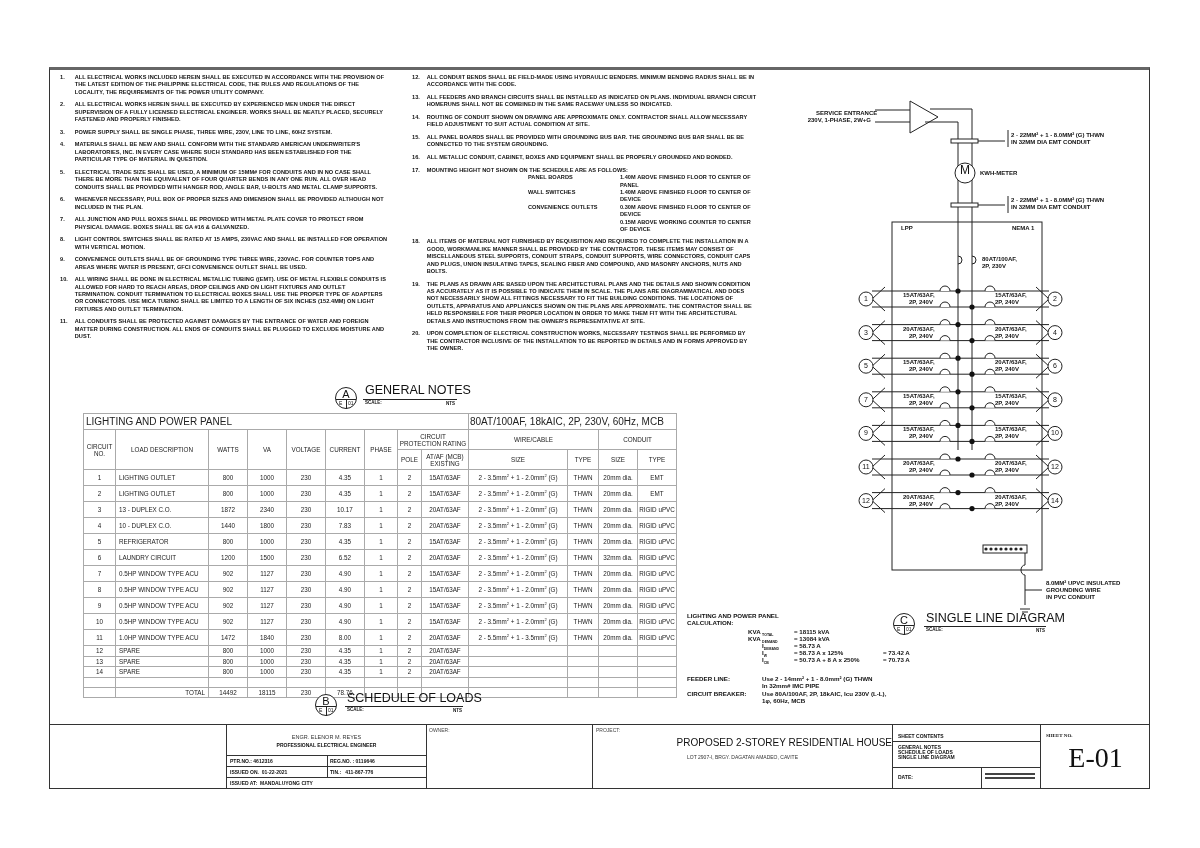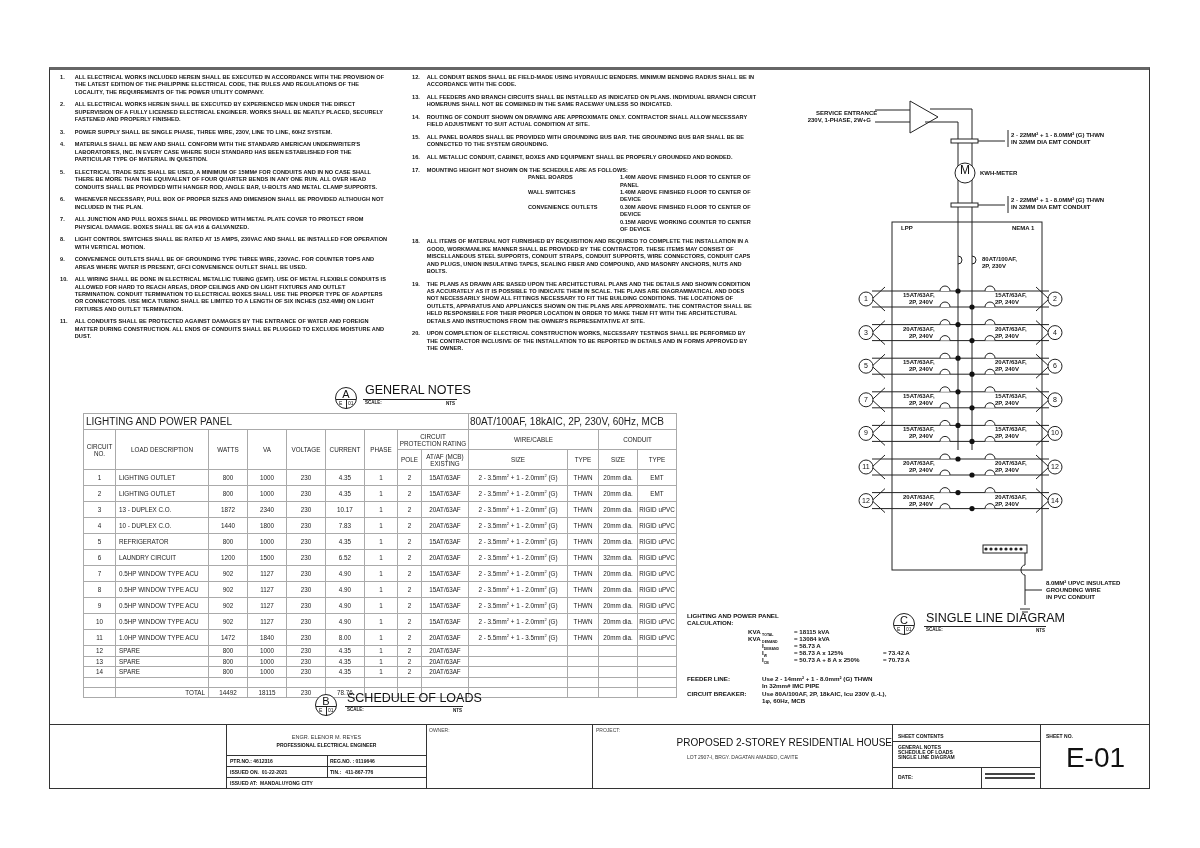--- a/index.html
+++ b/index.html
@@ -729,17 +729,17 @@
       <div>GENERAL NOTES</div>
       <div>SCHEDULE OF LOADS</div>
       <div>SINGLE LINE DIAGRAM</div>
     </div>
     <div style="position:absolute;top:42px;left:0;right:0;border-top:1px solid #333;"></div>
     <div style="position:absolute;top:42px;left:88px;height:21px;border-left:1px solid #333;"></div>
     <div class="tiny" style="position:absolute;left:5px;top:49px;">DATE:</div>
     <div style="position:absolute;left:92px;top:48px;width:50px;border-top:2px solid #444;"></div>
     <div style="position:absolute;left:92px;top:52px;width:50px;border-top:2px solid #444;"></div>
   </div>
-  <div class="tbc" style="left:991px;top:0;width:110px;height:63px;">
+  <div class="tbc" style="left:991px;top:0;width:110px;height:63px;font-family:Liberation Serif, serif;">
     <div class="tiny" style="position:absolute;left:5px;top:8px;">SHEET NO.</div>
     <div style="position:absolute;left:0;width:100%;top:17px;text-align:center;font-size:28px;">E-01</div>
   </div>
 </div>
 
 </body></html>

